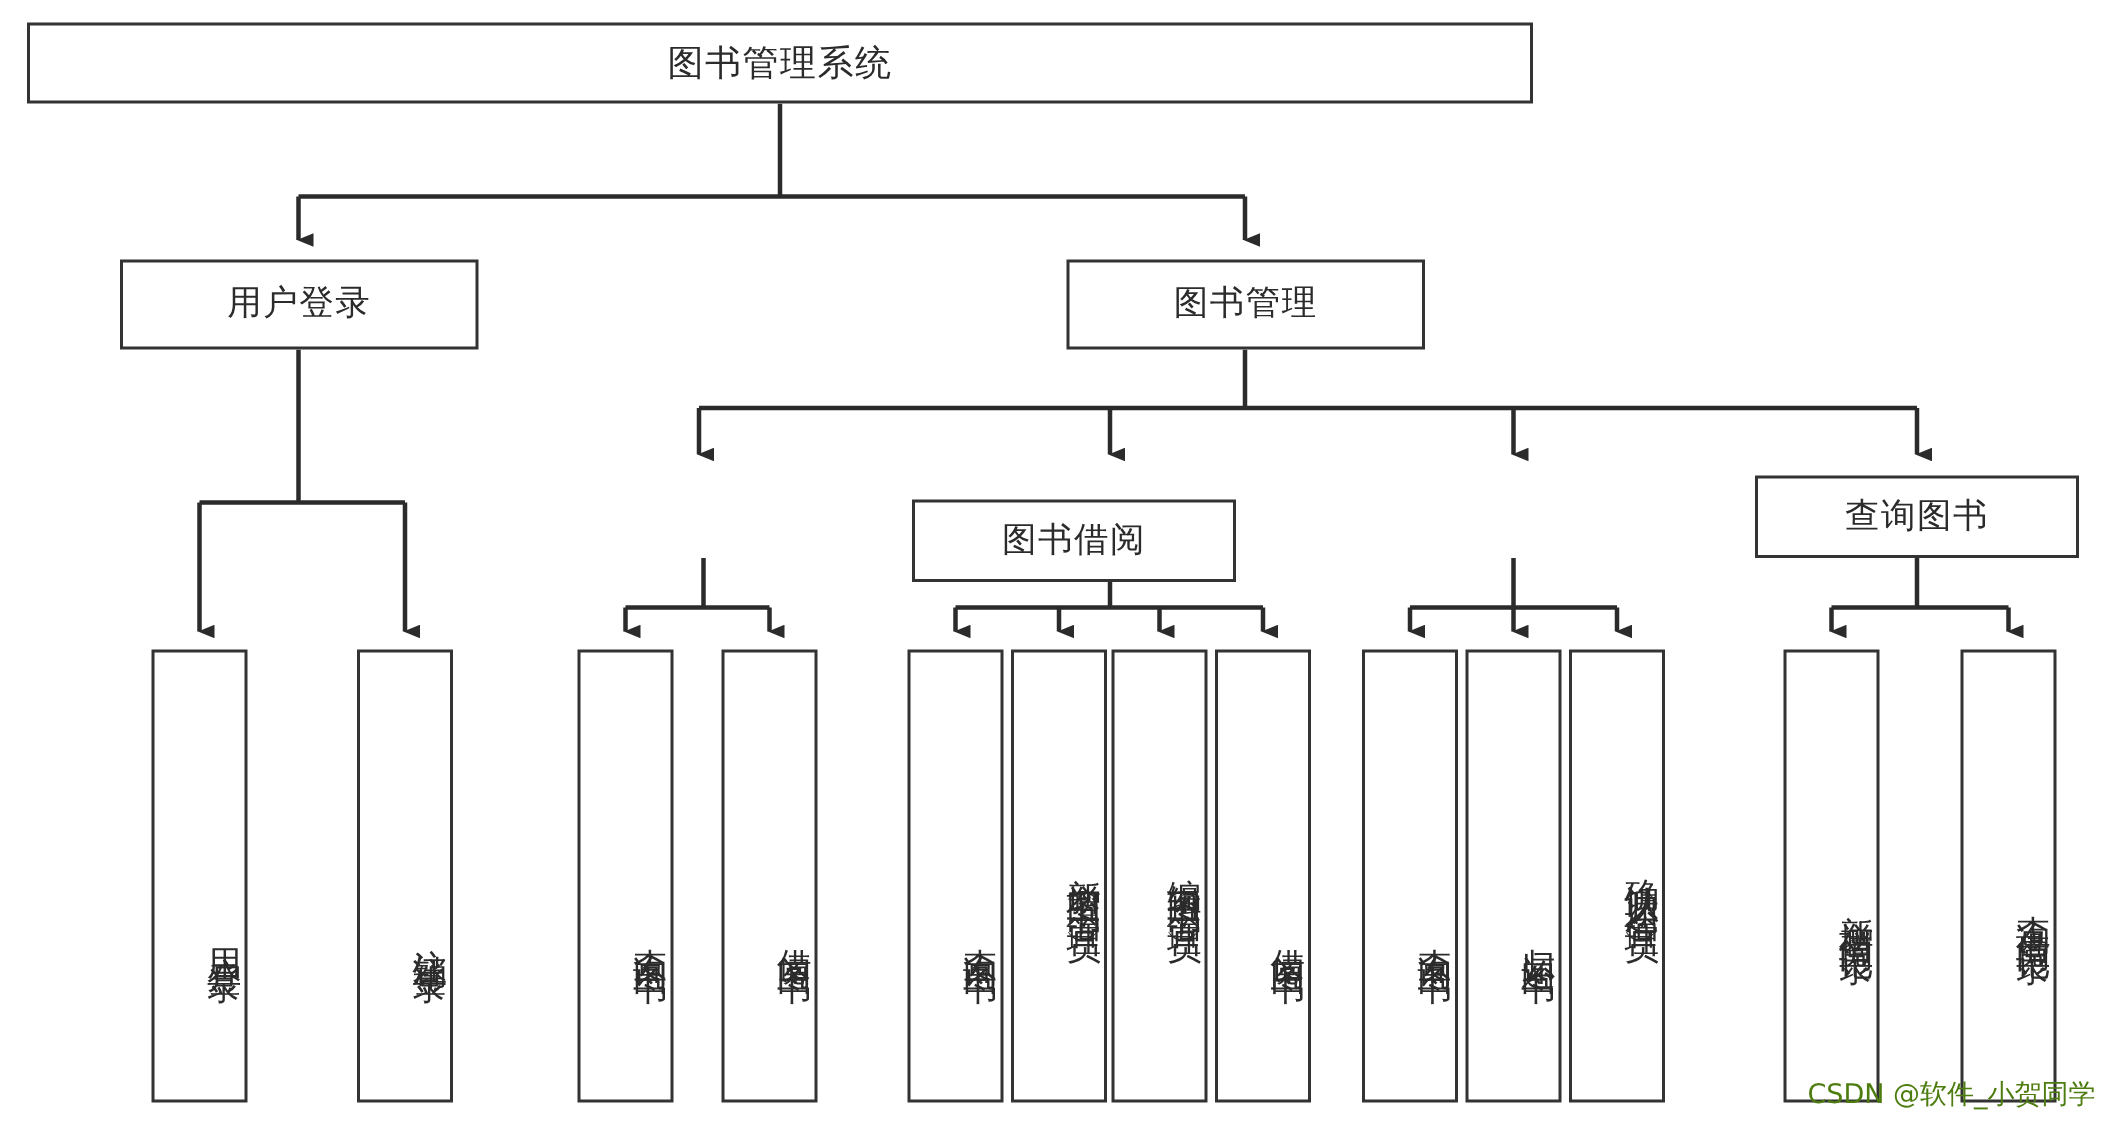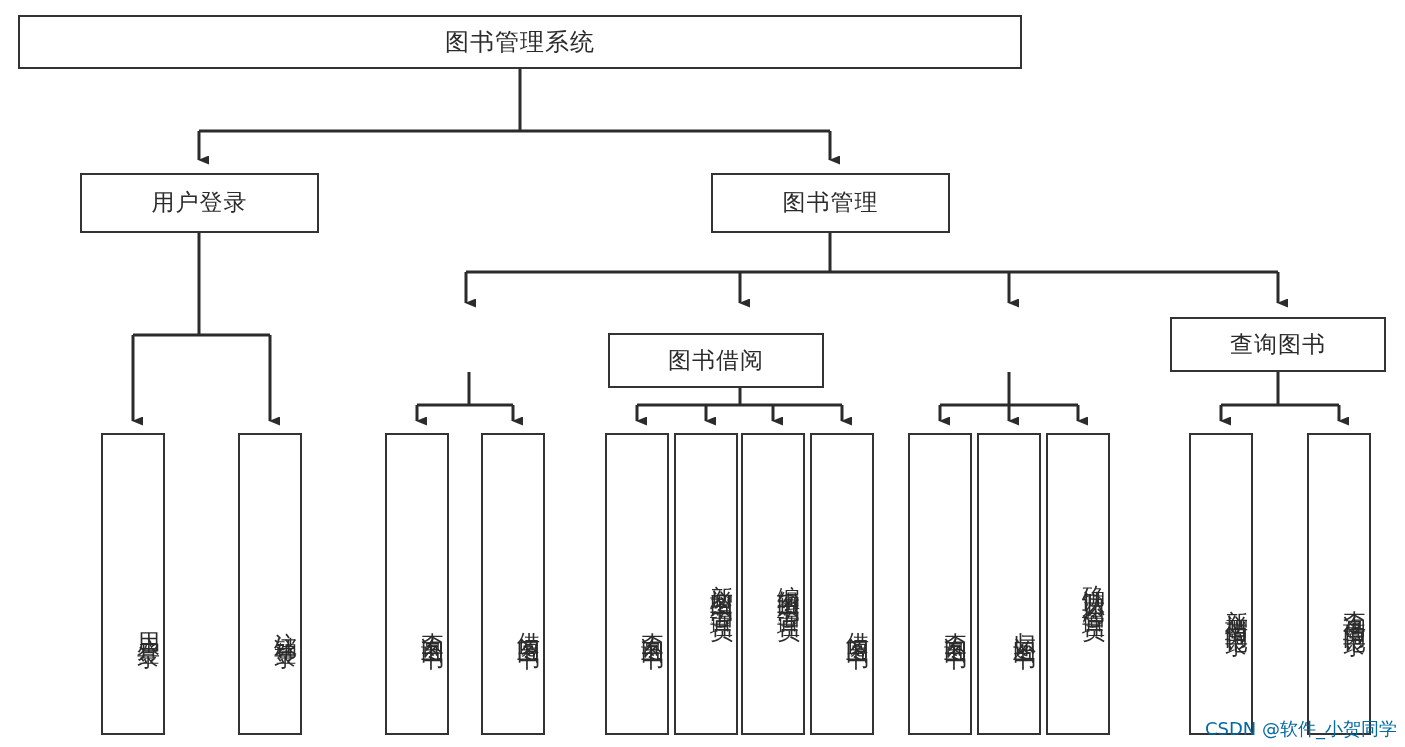--- a/index.html
+++ b/index.html
@@ -60,21 +60,21 @@
   }
   .node-v .vlabel {
     writing-mode: vertical-rl;
     text-orientation: upright;
   }
   .watermark {
     position: absolute;
     right: 8px;
     bottom: 6px;
     font-size: 18px;
-    color: #0369a1;
+    color: #4d7c0f;
     white-space: nowrap;
     z-index: 5;
   }
 </style>
 </head>
 <body>
 
 <div id="diagram-root">
 
   <svg id="edge-layer" viewBox="0 0 1405 747" width="1405" height="747">

